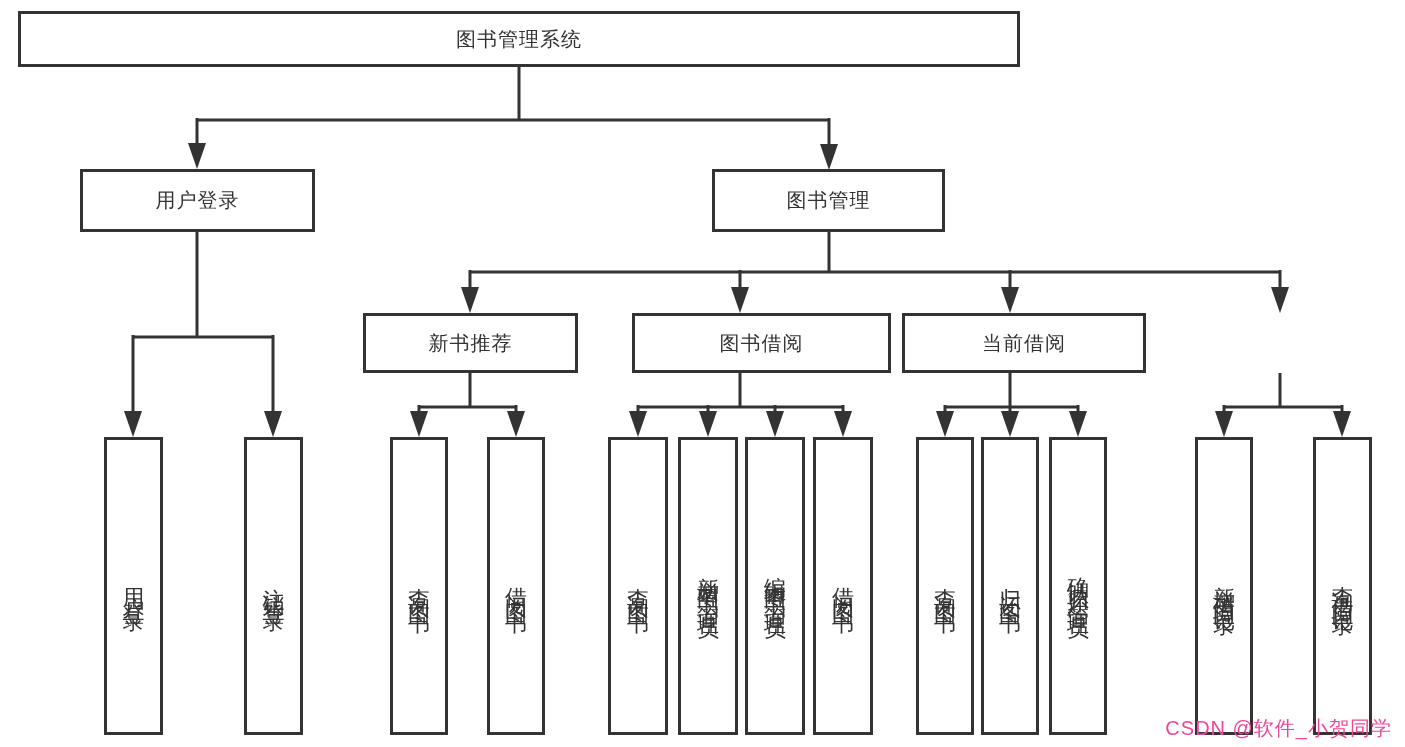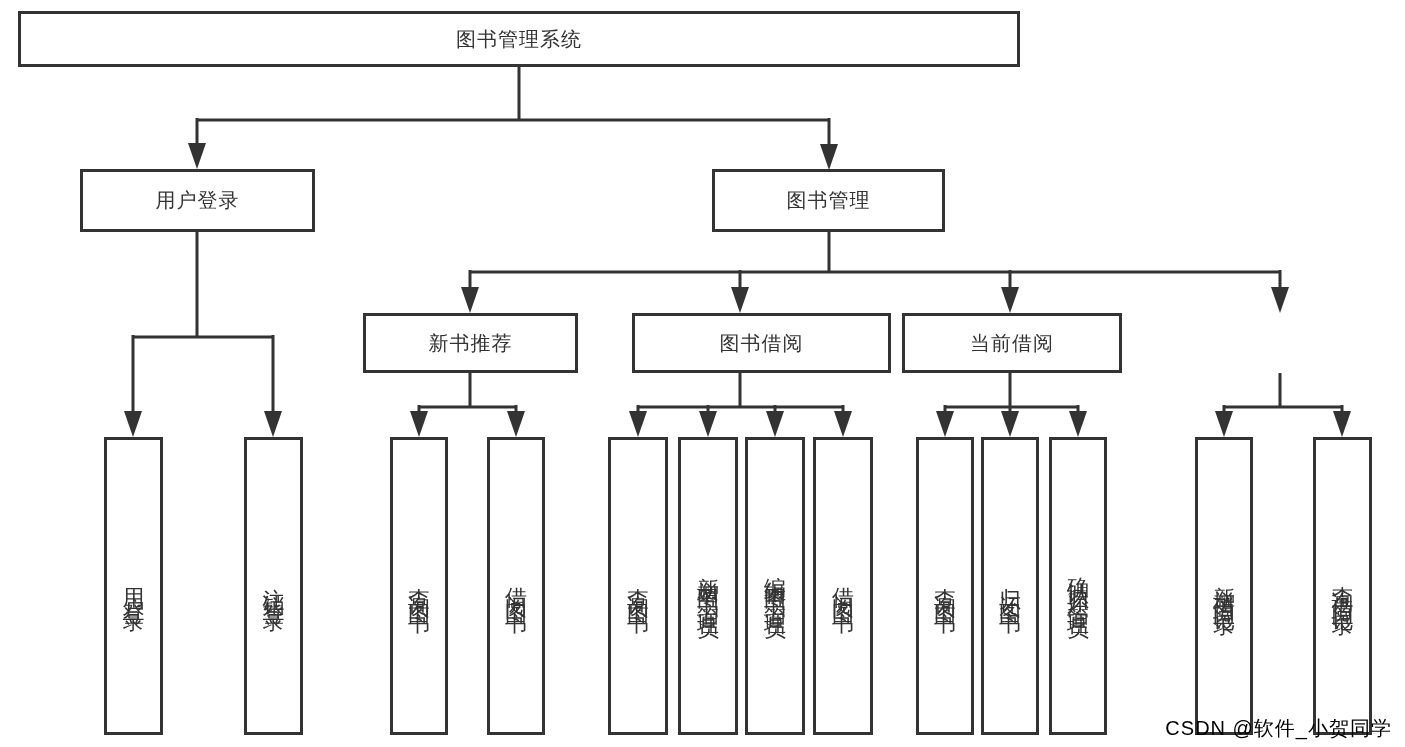--- a/index.html
+++ b/index.html
@@ -53,21 +53,21 @@
     white-space: nowrap;
   }
   .vnode .vtext.tight {
     letter-spacing: 6px;
   }
   #watermark {
     position: absolute;
     top: 715px;
     right: 13px;
     font-size: 20px;
-    color: #000000;
+    color: #ec4899;
     letter-spacing: 1px;
     z-index: 3;
     white-space: nowrap;
   }
 </style>
 </head>
 <body>
 
 <div id="stage">
 
@@ -128,21 +128,21 @@
   <div class="hnode" style="left:712px; top:169px; width:233px; height:63px;">
     <span>图书管理</span>
   </div>
 
   <div class="hnode" style="left:363px; top:313px; width:215px; height:60px;">
     <span>新书推荐</span>
   </div>
   <div class="hnode" style="left:632px; top:313px; width:259px; height:60px;">
     <span>图书借阅</span>
   </div>
-  <div class="hnode" style="left:902px; top:313px; width:220px; height:60px;">
+  <div class="hnode" style="left:902px; top:313px; width:244px; height:60px;">
     <span>当前借阅</span>
   </div>
 
   <div class="vnode" style="left:104px; top:437px; width:59px; height:298px;">
     <span class="vtext">用户登录</span>
   </div>
   <div class="vnode" style="left:244px; top:437px; width:59px; height:298px;">
     <span class="vtext">注销登录</span>
   </div>
 

